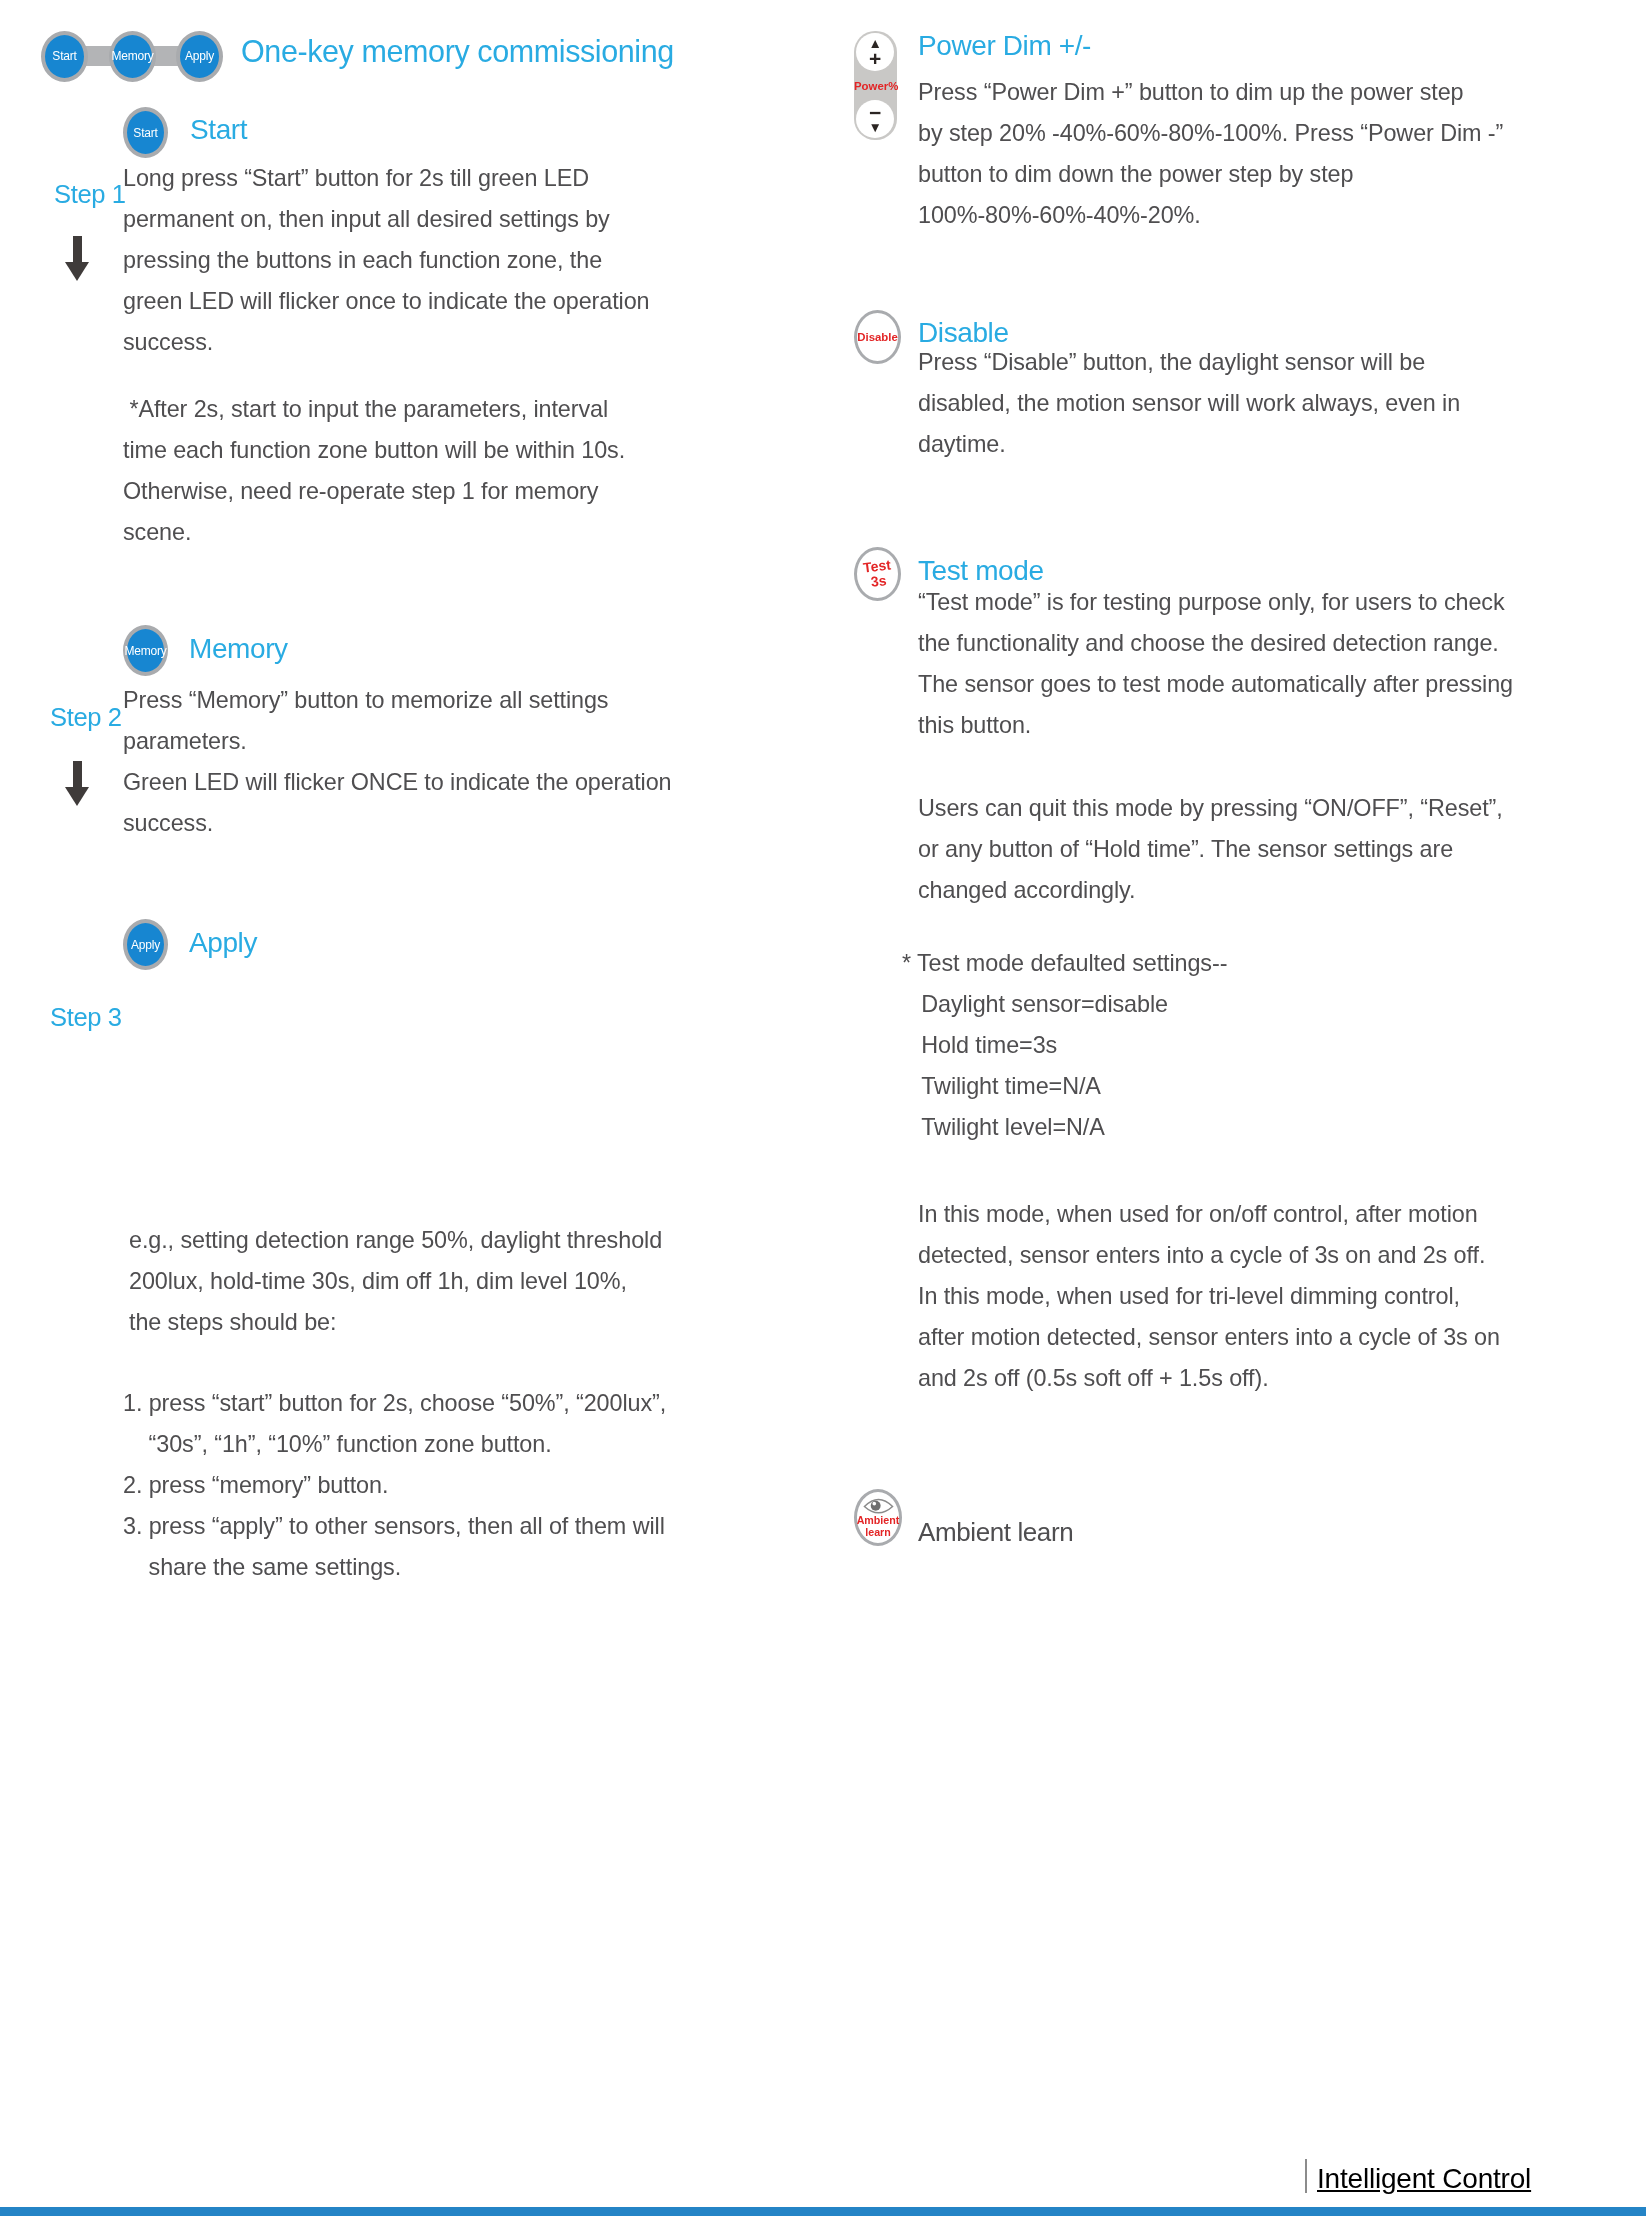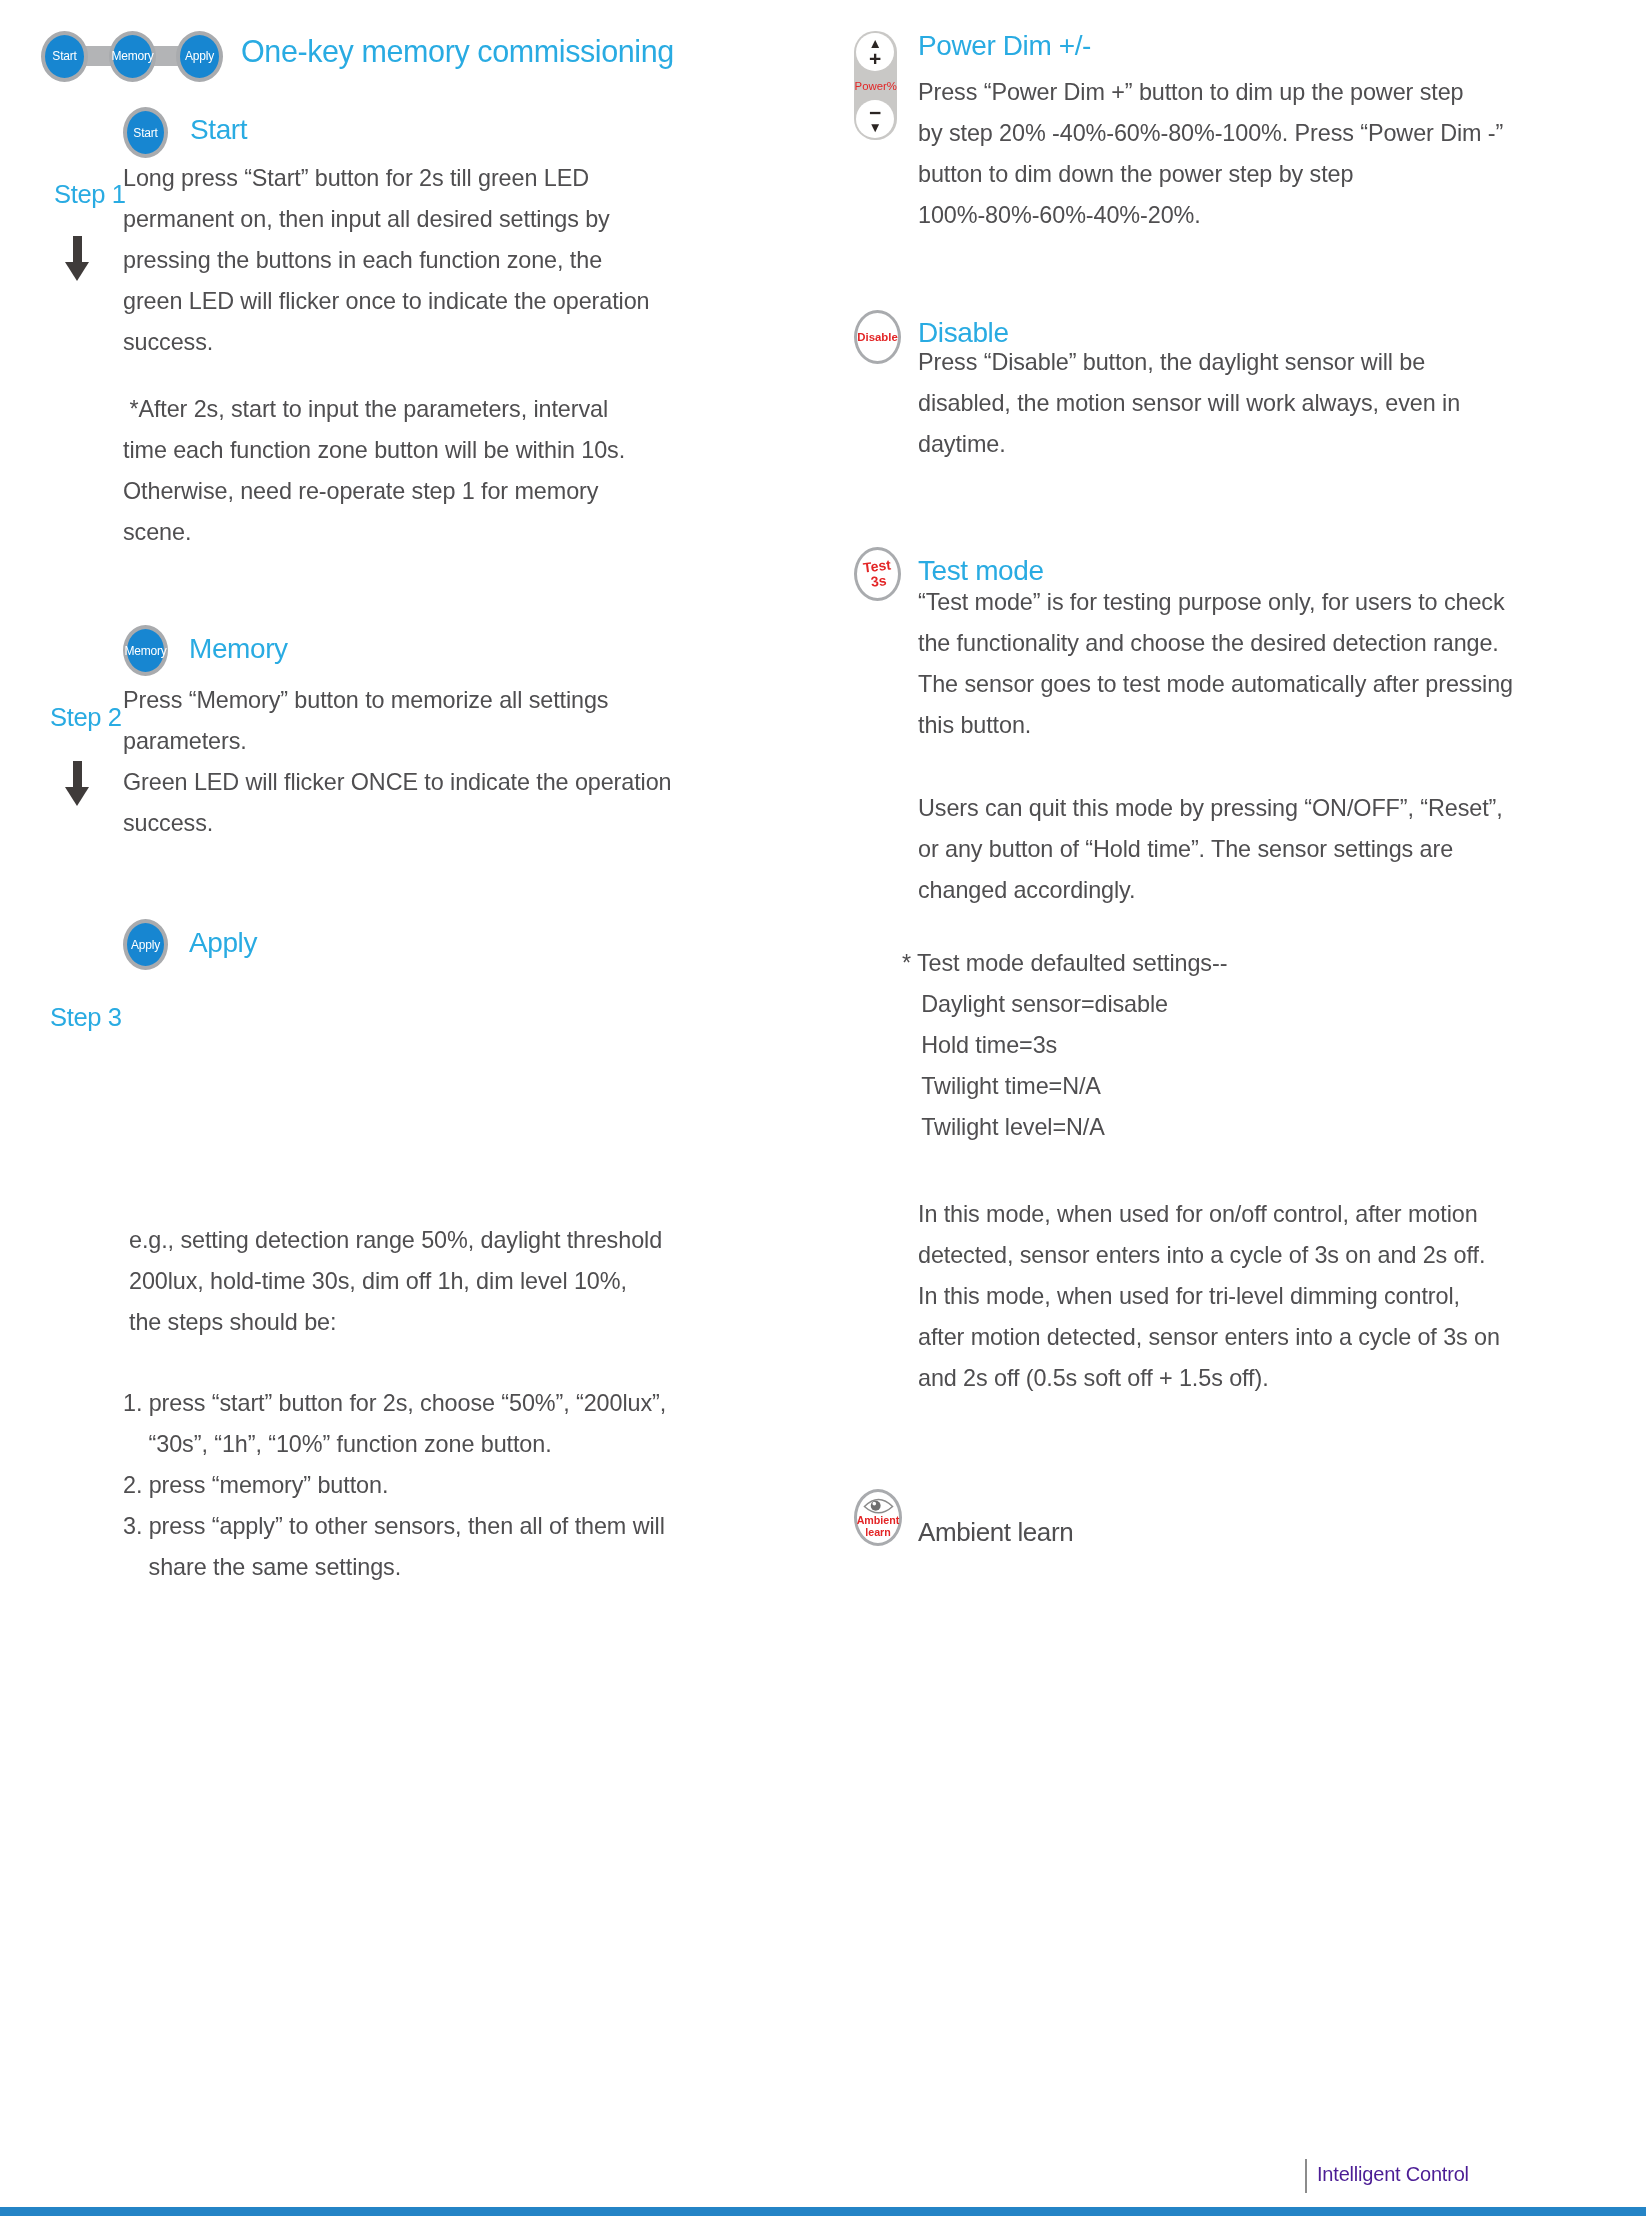--- a/index.html
+++ b/index.html
@@ -44,28 +44,28 @@
   .pcapsule { width:43px; height:109px; background:#c9c8c6; border-radius:21px; }
   .pcircle {
     position:absolute; left:2.1px; width:38px; height:38px; background:#ffffff;
     border-radius:50%; display:flex; flex-direction:column; align-items:center;
     justify-content:center; color:#2b2523;
   }
   .pcircle .tri   { font-size:13.5px; line-height:13.5px; }
   .pcircle .sign  { font-size:21px; line-height:17px; font-weight:bold; }
   .plabel {
     position:absolute; width:100%; top:50%; transform:translateY(-50%);
-    text-align:right; color:#e32526; font-size:11.4px; font-weight:normal;
+    text-align:right; color:#e32526; font-size:11.4px; font-weight:bold;
   }
 
   .testtxt { white-space:pre-line; font-size:14px; line-height:15px; font-weight:normal;
              transform:rotate(-7deg); }
   .ambtxt  { white-space:pre-line; font-size:10.7px; line-height:11.4px; }
 
-  .footer-text { font-size:20px; color:#4c1d95; letter-spacing:-0.2px; }
+  .footer-text { font-size:28px; color:#000000; letter-spacing:-0.2px;text-decoration:underline; }
   .footer-divider { width:2.1px; height:34px; background:#8c8c8c; }
   .bottom-bar { left:0; top:2207px; width:1647px; height:9.2px; background:#2484c6; }
 </style>
 </head>
 <body>
 
 <div class="page">
 
   <div class="abs bridge" style="left:65px; top:46px; width:135px; height:20px;"></div>
   <div class="abs btn" style="left:41px; top:30.5px; width:47px; height:51px;">

